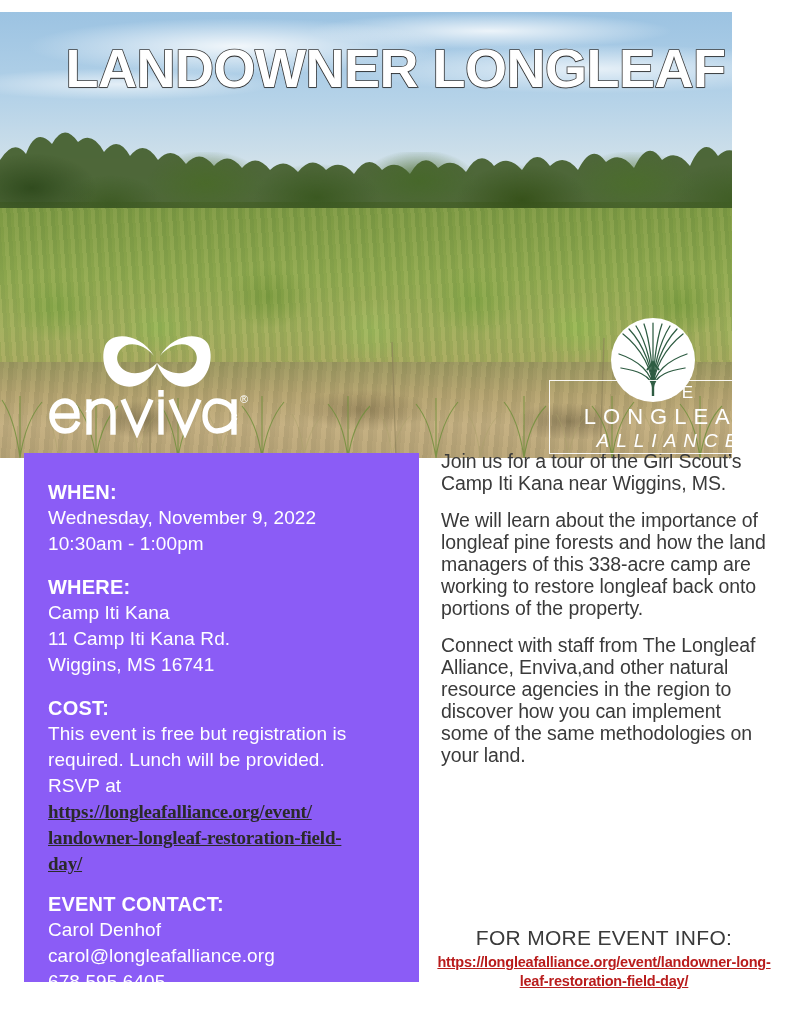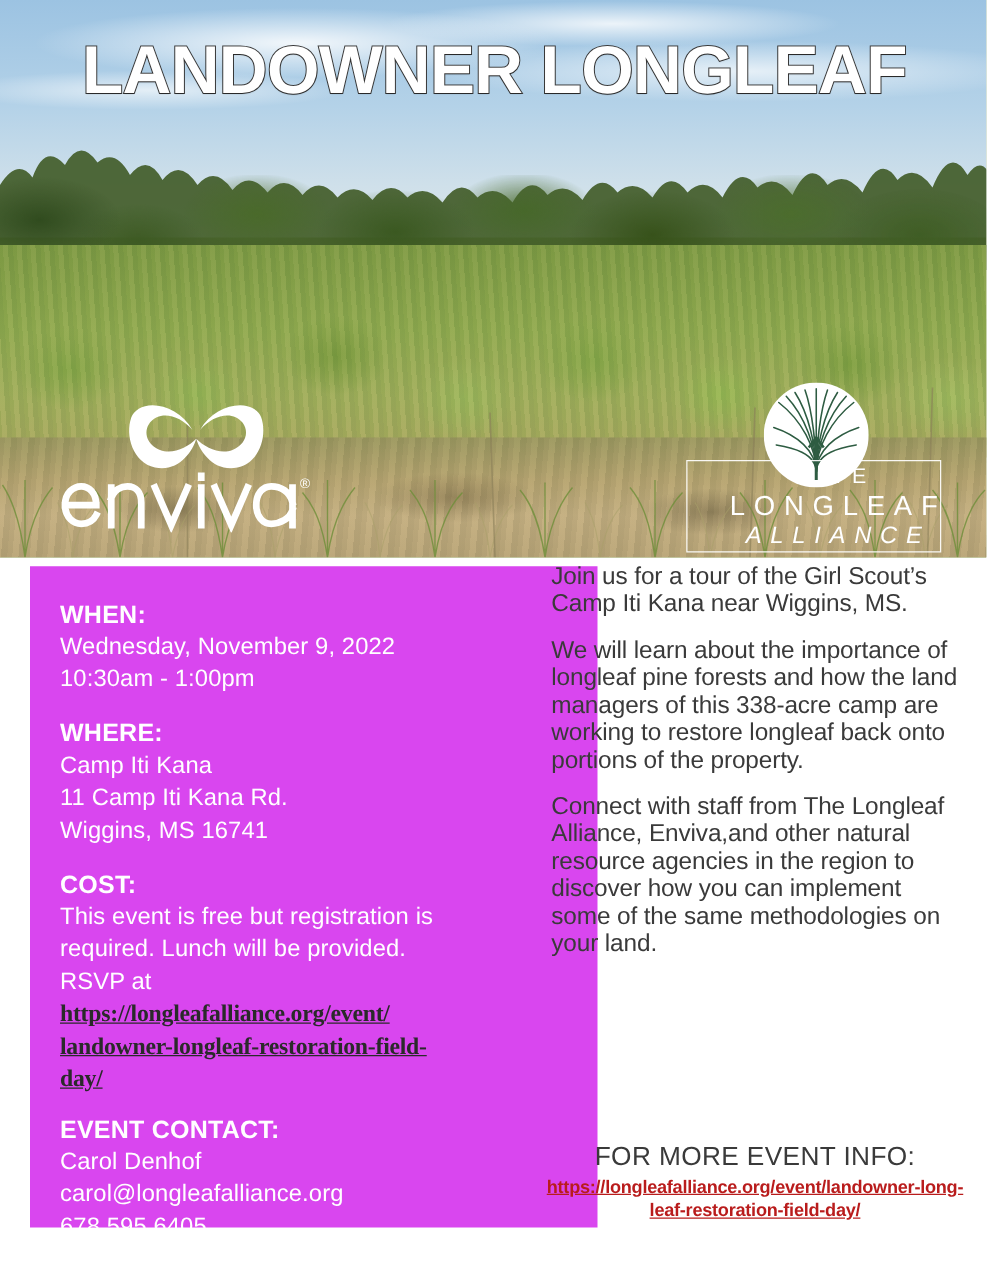--- a/index.html
+++ b/index.html
@@ -11,22 +11,22 @@
     width: 791px;
     height: 1024px;
     font-family: "Liberation Sans", sans-serif;
     overflow: hidden;
     position: relative;
   }
 
   
   .hero {
     position: absolute;
-    left: 0; top: 0;
-    width: 789px;
+    left: 0; top: 12px;
+    width: 732px;
     height: 446px;
     overflow: hidden;
     background: #8fa55e;
   }
   
   .sky {
     position: absolute;
     left: 0; top: 0; width: 791px; height: 190px;
     background:
       radial-gradient(ellipse 300px 40px at 30% 18%, rgba(255,255,255,.85), rgba(255,255,255,0) 70%),
@@ -154,22 +154,22 @@
   }
   .tla-alliance {
     display: block; font-size: 19px; line-height: 23px; letter-spacing: 7px;
     text-indent: 7px; font-weight: 400; font-style: italic;
   }
 
   
   .green-panel {
     position: absolute;
     left: 24px; top: 453px;
-    width: 454px; height: 529px;
-    background: #d946ef;
+    width: 395px; height: 529px;
+    background: #8b5cf6;
     box-sizing: border-box;
     padding: 26px 26px 0 24px;
     color: #ffffff;
     z-index: 4;
   }
   .gp-heading {
     font-size: 20px;
     font-weight: bold;
     line-height: 26px;
     letter-spacing: .2px;
@@ -214,21 +214,21 @@
     left: 424px; top: 913px;
     width: 360px;
     text-align: center;
     z-index: 4;
     color: #3a3a3a;
   }
   .rc-footer-title {
     font-size: 21px;
     line-height: 26px;
     letter-spacing: .3px;
-    margin: 0 0 2px 0;
+    margin: 12px 0 2px 0;
   }
   .rc-footer-link {
     font-size: 14.5px;
     line-height: 19px;
     font-weight: bold;
     color: #b91c1c;
     text-decoration: underline;
     letter-spacing: -0.2px;
     display: block;
   }

